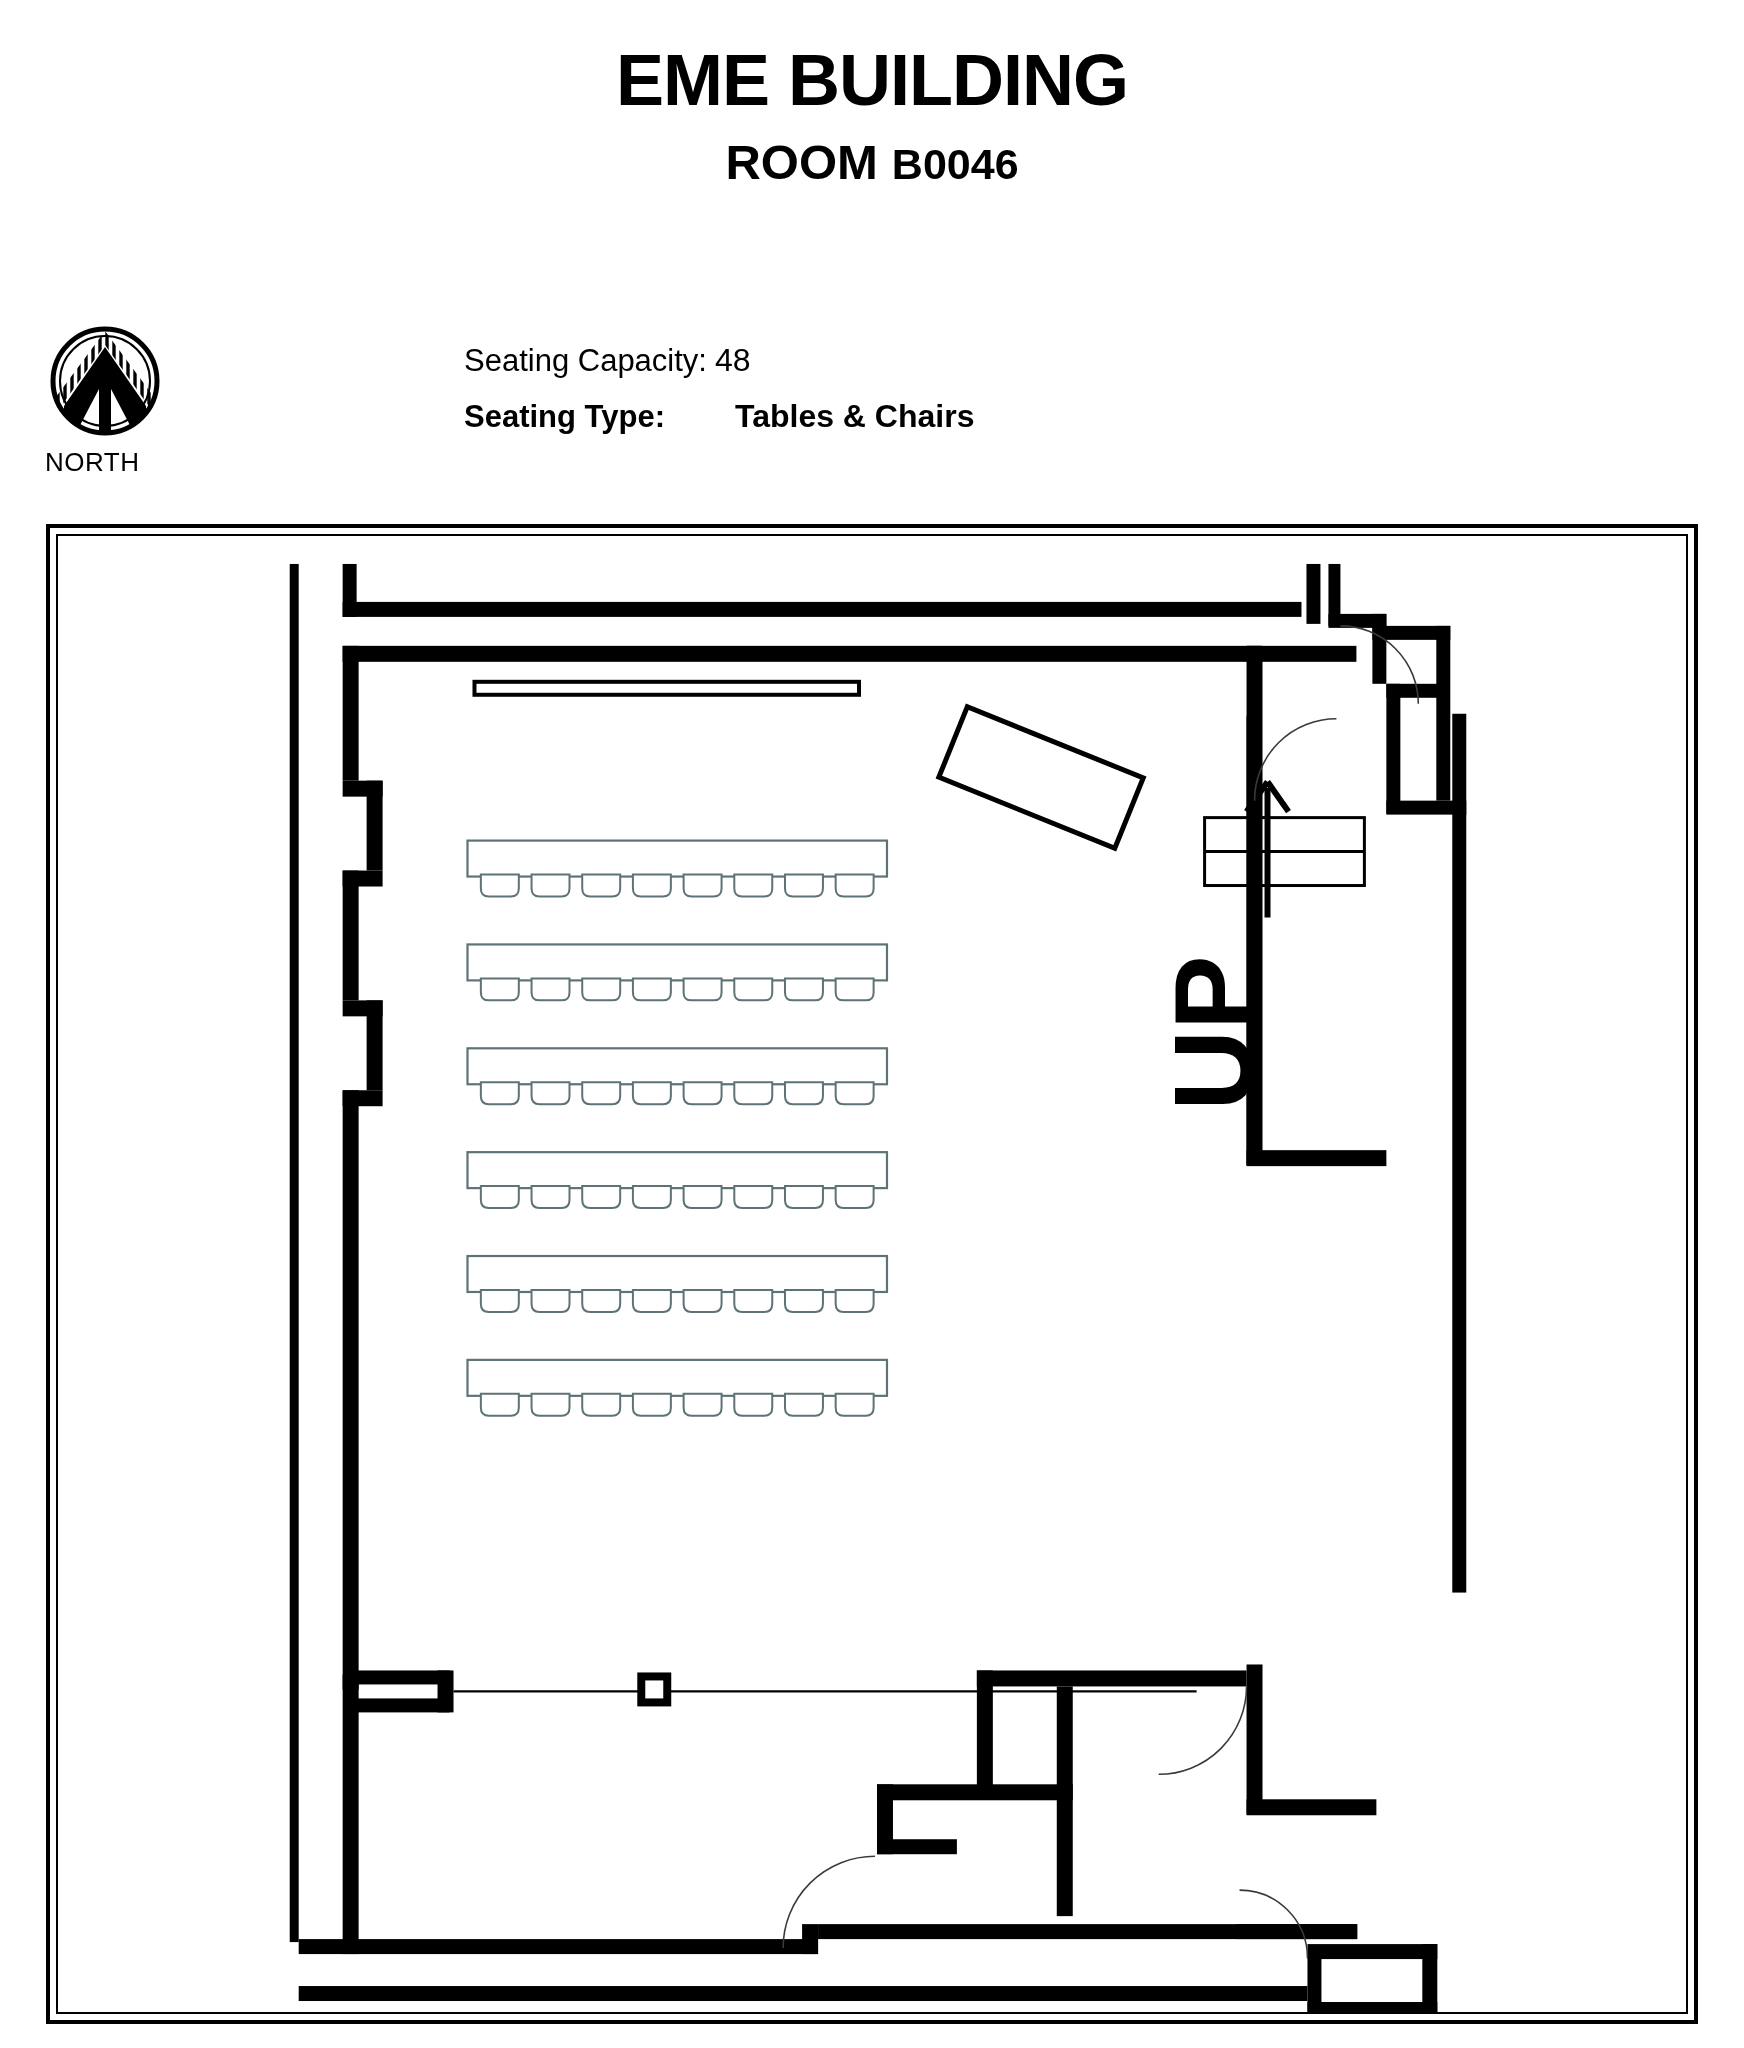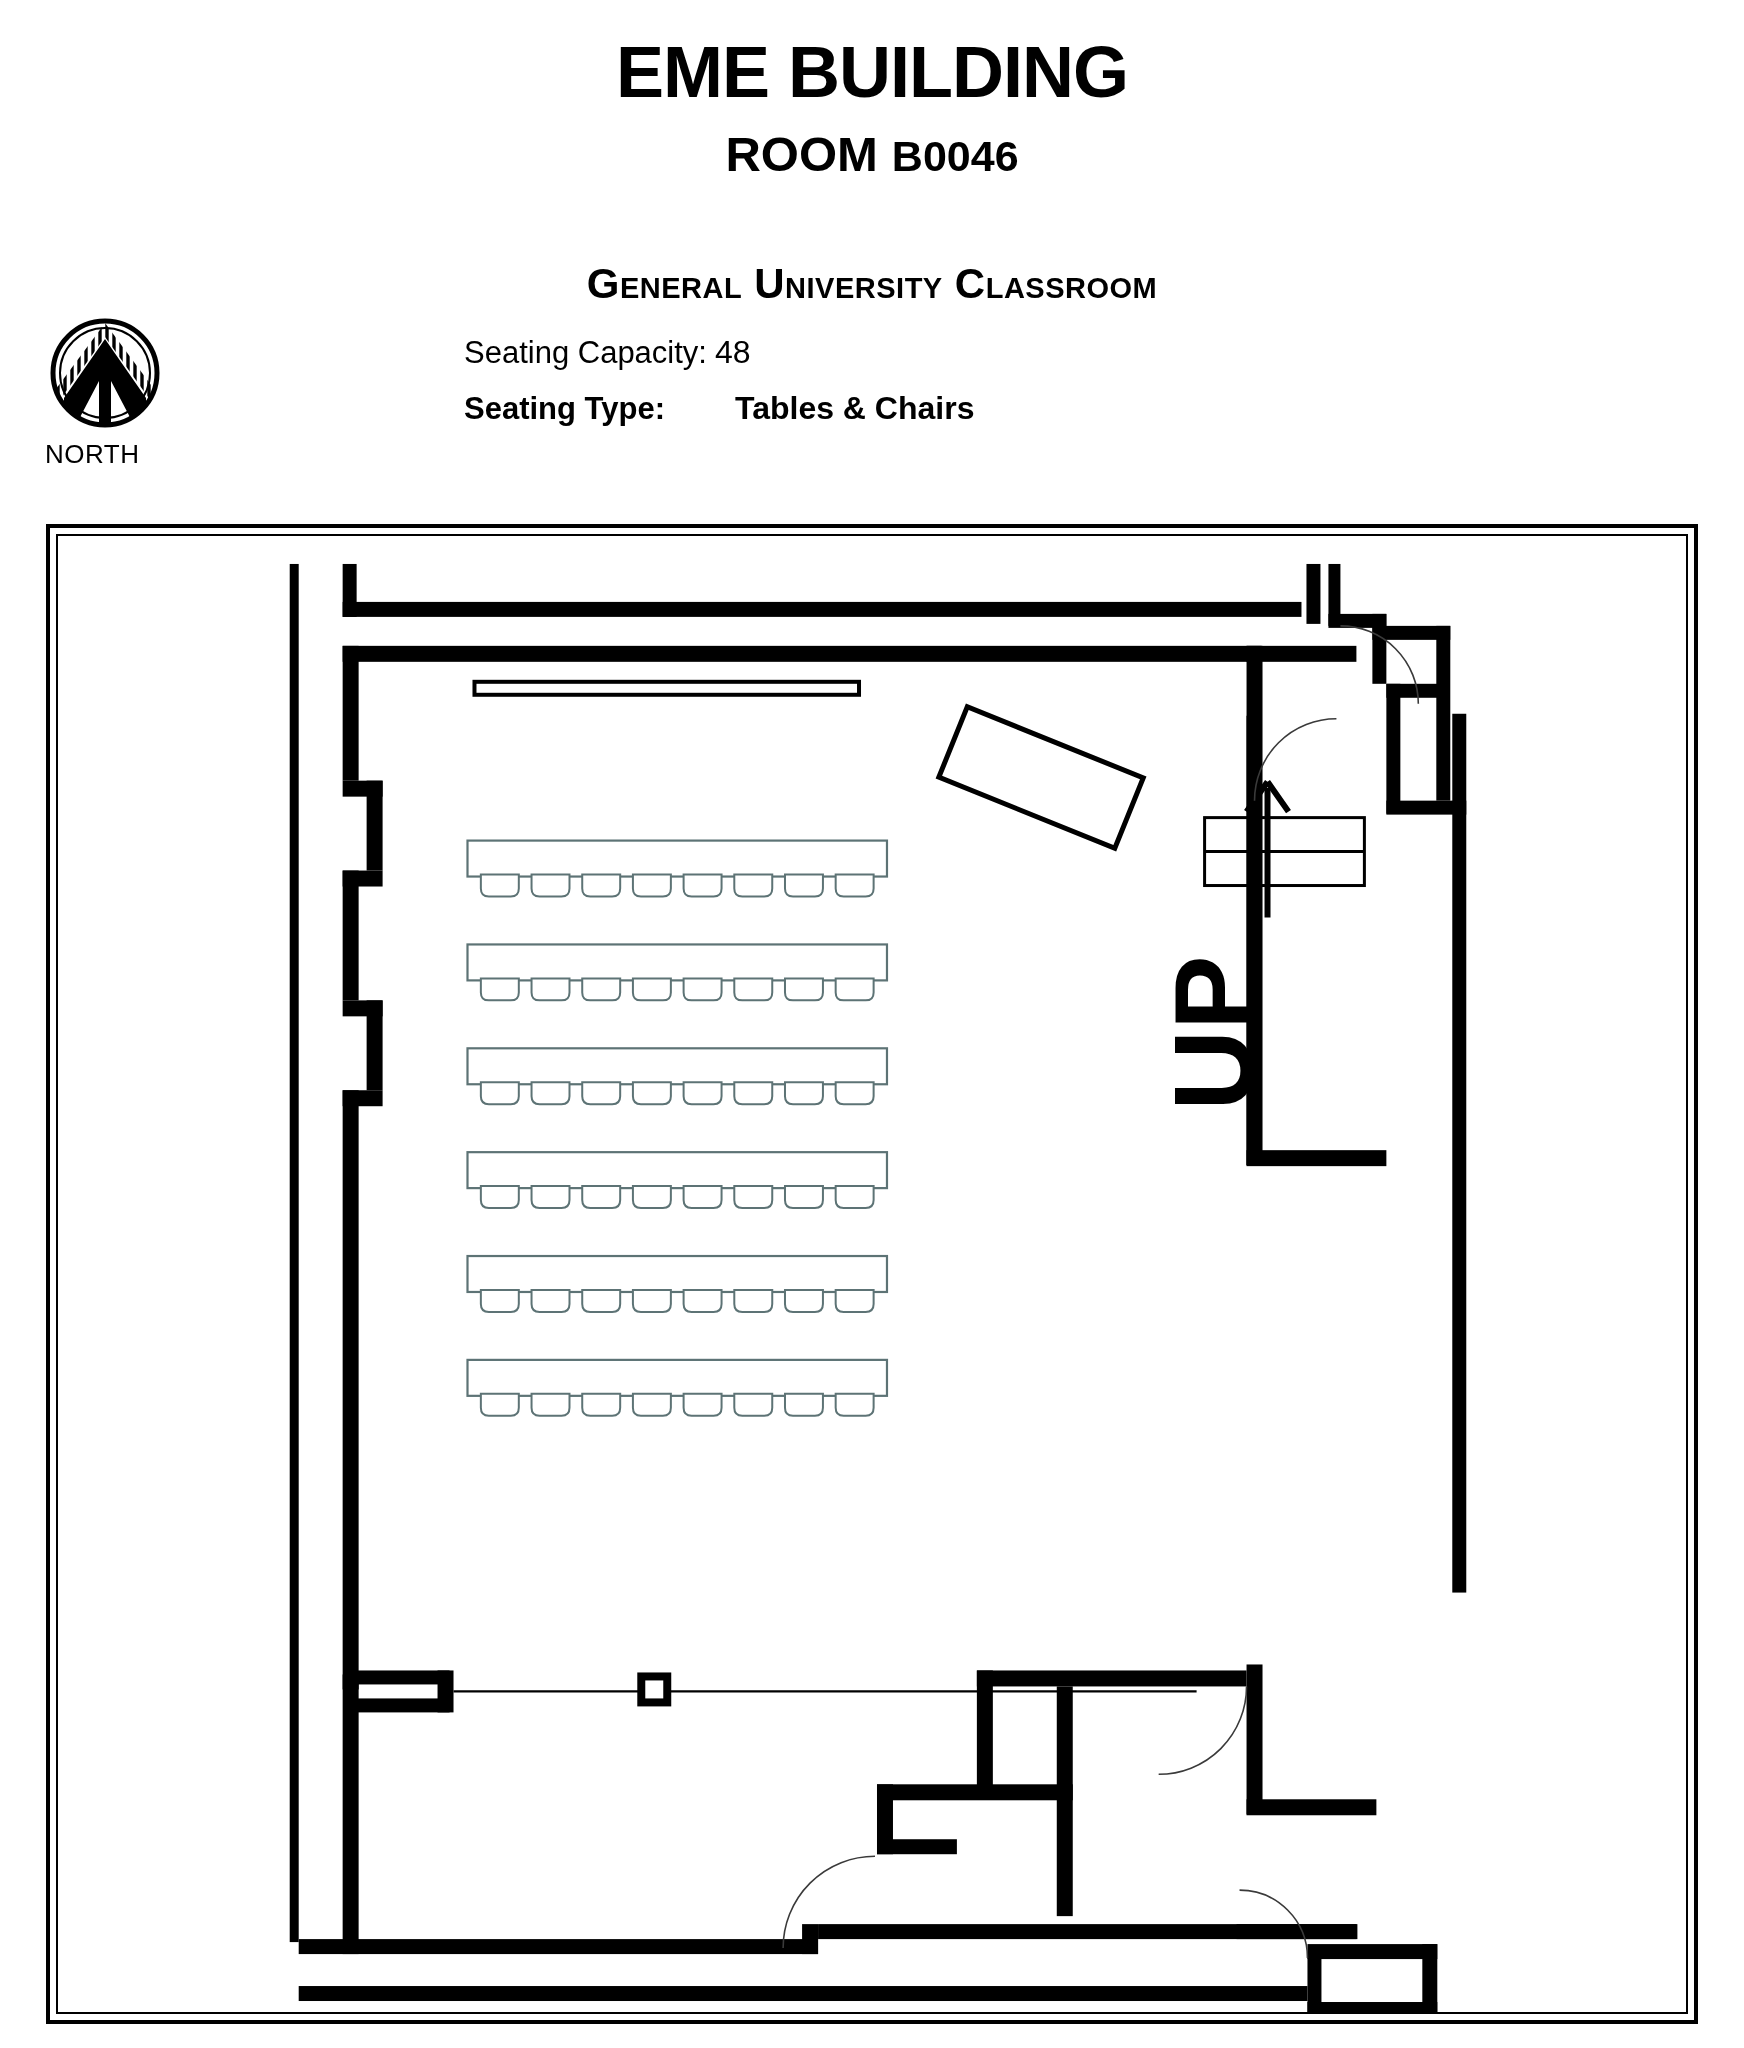--- a/index.html
+++ b/index.html
@@ -13,21 +13,21 @@
     font-family: "Liberation Sans", sans-serif;
     color: #000000;
     position: relative;
     overflow: hidden;
   }
 
   
   #header {
     position: absolute;
     left: 0;
-    top: 8px;
+    top: 16px;
     width: 1744px;
     height: 500px;
   }
 
   #building-title {
     position: absolute;
     left: 0;
     top: 28px;
     width: 1744px;
     text-align: center;
@@ -161,21 +161,20 @@
 <body>
 
 <div id="header">
 
   <div id="building-title">EME BUILDING</div>
 
   <div id="room-line">
     <span id="room-word">ROOM</span><span id="room-number">B0046</span>
   </div>
 
-  <div id="classroom-type">General University Classroom</div>
 
   <div id="capacity-line">
     <span>Seating Capacity:</span><span id="capacity-value">48</span>
   </div>
 
   <div id="type-line">
     <span>Seating Type:</span><span id="type-value">Tables &amp; Chairs</span>
   </div>
 
   <div id="compass">

